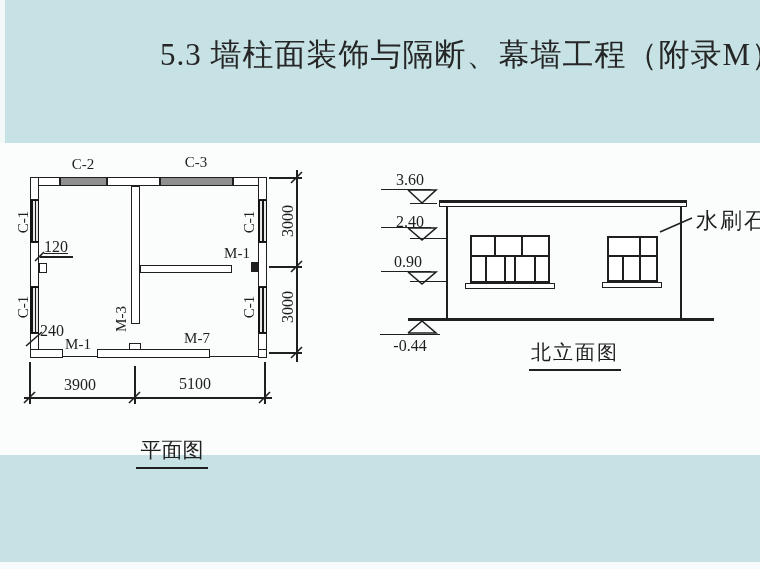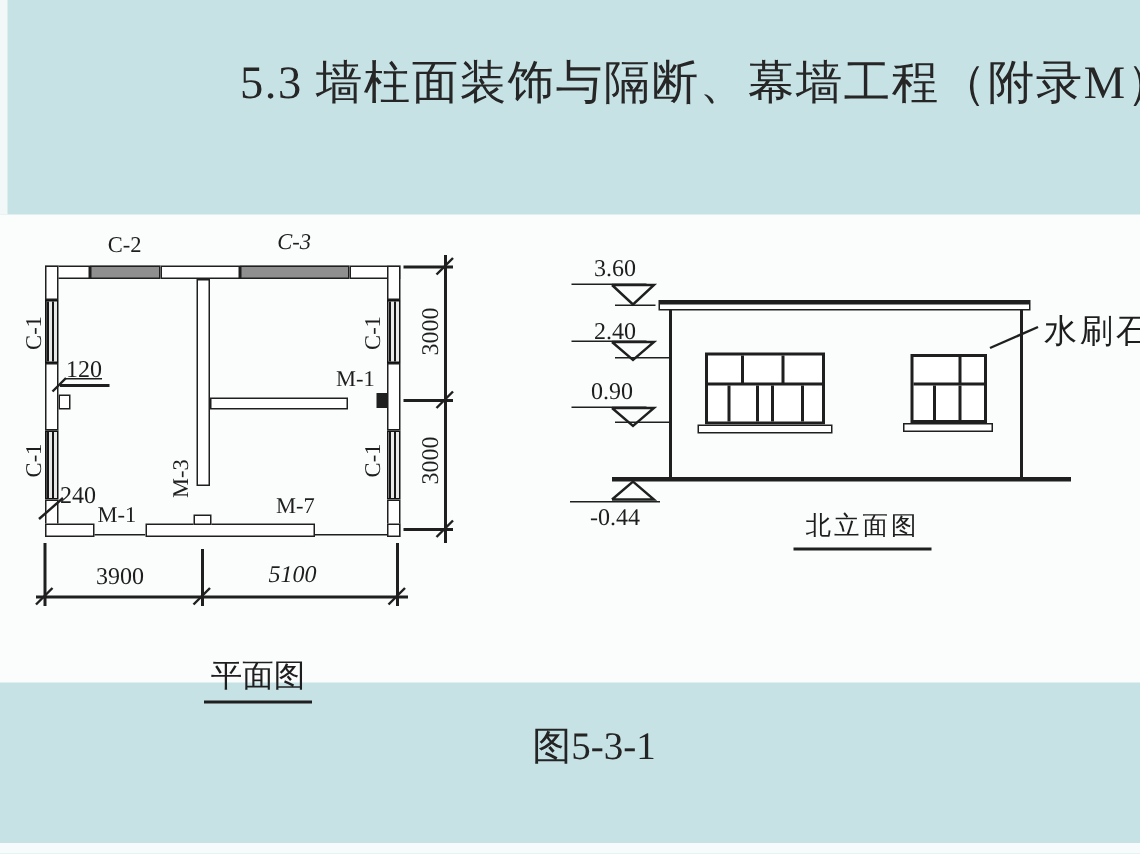--- a/index.html
+++ b/index.html
@@ -77,33 +77,33 @@
     <div class="line" style="left:269px;top:177px;width:33px;height:1.5px;"></div>
     <div class="line" style="left:269px;top:266px;width:33px;height:1.5px;"></div>
     <div class="line" style="left:269px;top:352px;width:33px;height:1.5px;"></div>
     <div class="line" style="left:24px;top:397px;width:248px;height:1.5px;"></div>
     <div class="line" style="left:29px;top:362px;width:1.5px;height:42px;"></div>
     <div class="line" style="left:134px;top:366px;width:1.5px;height:38px;"></div>
     <div class="line" style="left:264px;top:362px;width:1.5px;height:42px;"></div>
     <div class="line" style="left:40px;top:256px;width:33px;height:1.5px;"></div>
 
     <div class="lab ctr" style="left:58px;top:156px;width:50px;">C-2</div>
-    <div class="lab ctr" style="left:171px;top:154px;width:50px;font-style:italic;">C-3</div>
+    <div class="lab ctr" style="left:171px;top:154px;width:50px;">C-3</div>
     <div class="vlabel" style="left:3px;top:214px;">C-1</div>
     <div class="vlabel" style="left:3px;top:299px;">C-1</div>
     <div class="vlabel" style="left:229px;top:214px;">C-1</div>
     <div class="vlabel" style="left:229px;top:299px;">C-1</div>
     <div class="lab ctr" style="left:217px;top:245px;width:40px;">M-1</div>
     <div class="lab ctr" style="left:58px;top:336px;width:40px;">M-1</div>
     <div class="lab ctr" style="left:177px;top:330px;width:40px;">M-7</div>
     <div class="vlabel" style="left:101px;top:311px;">M-3</div>
     <div class="dimtxt ctr" style="left:36px;top:238px;width:40px;text-decoration:underline;">120</div>
     <div class="dimtxt ctr" style="left:32px;top:322px;width:40px;">240</div>
     <div class="dimtxt ctr" style="left:55px;top:376px;width:50px;">3900</div>
-    <div class="dimtxt ctr" style="left:170px;top:375px;width:50px;font-style:italic;">5100</div>
+    <div class="dimtxt ctr" style="left:170px;top:375px;width:50px;">5100</div>
     <div class="vlabel" style="left:266px;top:213px;width:44px;font-size:16px;">3000</div>
     <div class="vlabel" style="left:266px;top:299px;width:44px;font-size:16px;">3000</div>
     <div class="lab ctr caption-underline" style="left:136px;top:436px;width:72px;font-size:21px;">平面图</div>
   </div>
 
   <div>
 
     <div class="abs" style="left:439px;top:200px;width:248px;height:7px;background:#fff;border:1.5px solid #1f1f1f;border-top-width:3px;box-sizing:border-box;"></div>
 
     <div class="line" style="left:446px;top:206px;width:1.6px;height:114px;"></div>
@@ -136,24 +136,23 @@
     <div class="line" style="left:410px;top:281px;width:37px;height:1.3px;"></div>
     <div class="line" style="left:380px;top:334px;width:60px;height:1.3px;"></div>
 
     <div class="lvl ctr" style="left:386px;top:171px;width:48px;">3.60</div>
     <div class="lvl ctr" style="left:386px;top:213px;width:48px;">2.40</div>
     <div class="lvl ctr" style="left:384px;top:253px;width:48px;">0.90</div>
     <div class="lvl ctr" style="left:382px;top:337px;width:56px;">-0.44</div>
 
     <div class="lab" style="left:696px;top:206px;font-size:22px;letter-spacing:2px;">水刷石</div>
 
-    <div class="lab ctr caption-underline" style="left:529px;top:339px;width:92px;font-size:17px;letter-spacing:2px;">北立面图</div>
+    <div class="lab ctr caption-underline" style="left:529px;top:339px;width:92px;font-size:20px;letter-spacing:2px;">北立面图</div>
   </div>
 
-  <div id="fig-caption">图5-3-1</div>
 
   <svg id="svg-overlay" width="760" height="569" viewBox="0 0 760 569">
     <g stroke="#1f1f1f" stroke-width="1.6" fill="none">
 
       <line x1="291" y1="183" x2="302" y2="172"></line>
       <line x1="291" y1="272" x2="302" y2="261"></line>
       <line x1="291" y1="358" x2="302" y2="347"></line>
 
       <line x1="24" y1="403" x2="35" y2="392"></line>
       <line x1="129" y1="403" x2="140" y2="392"></line>

